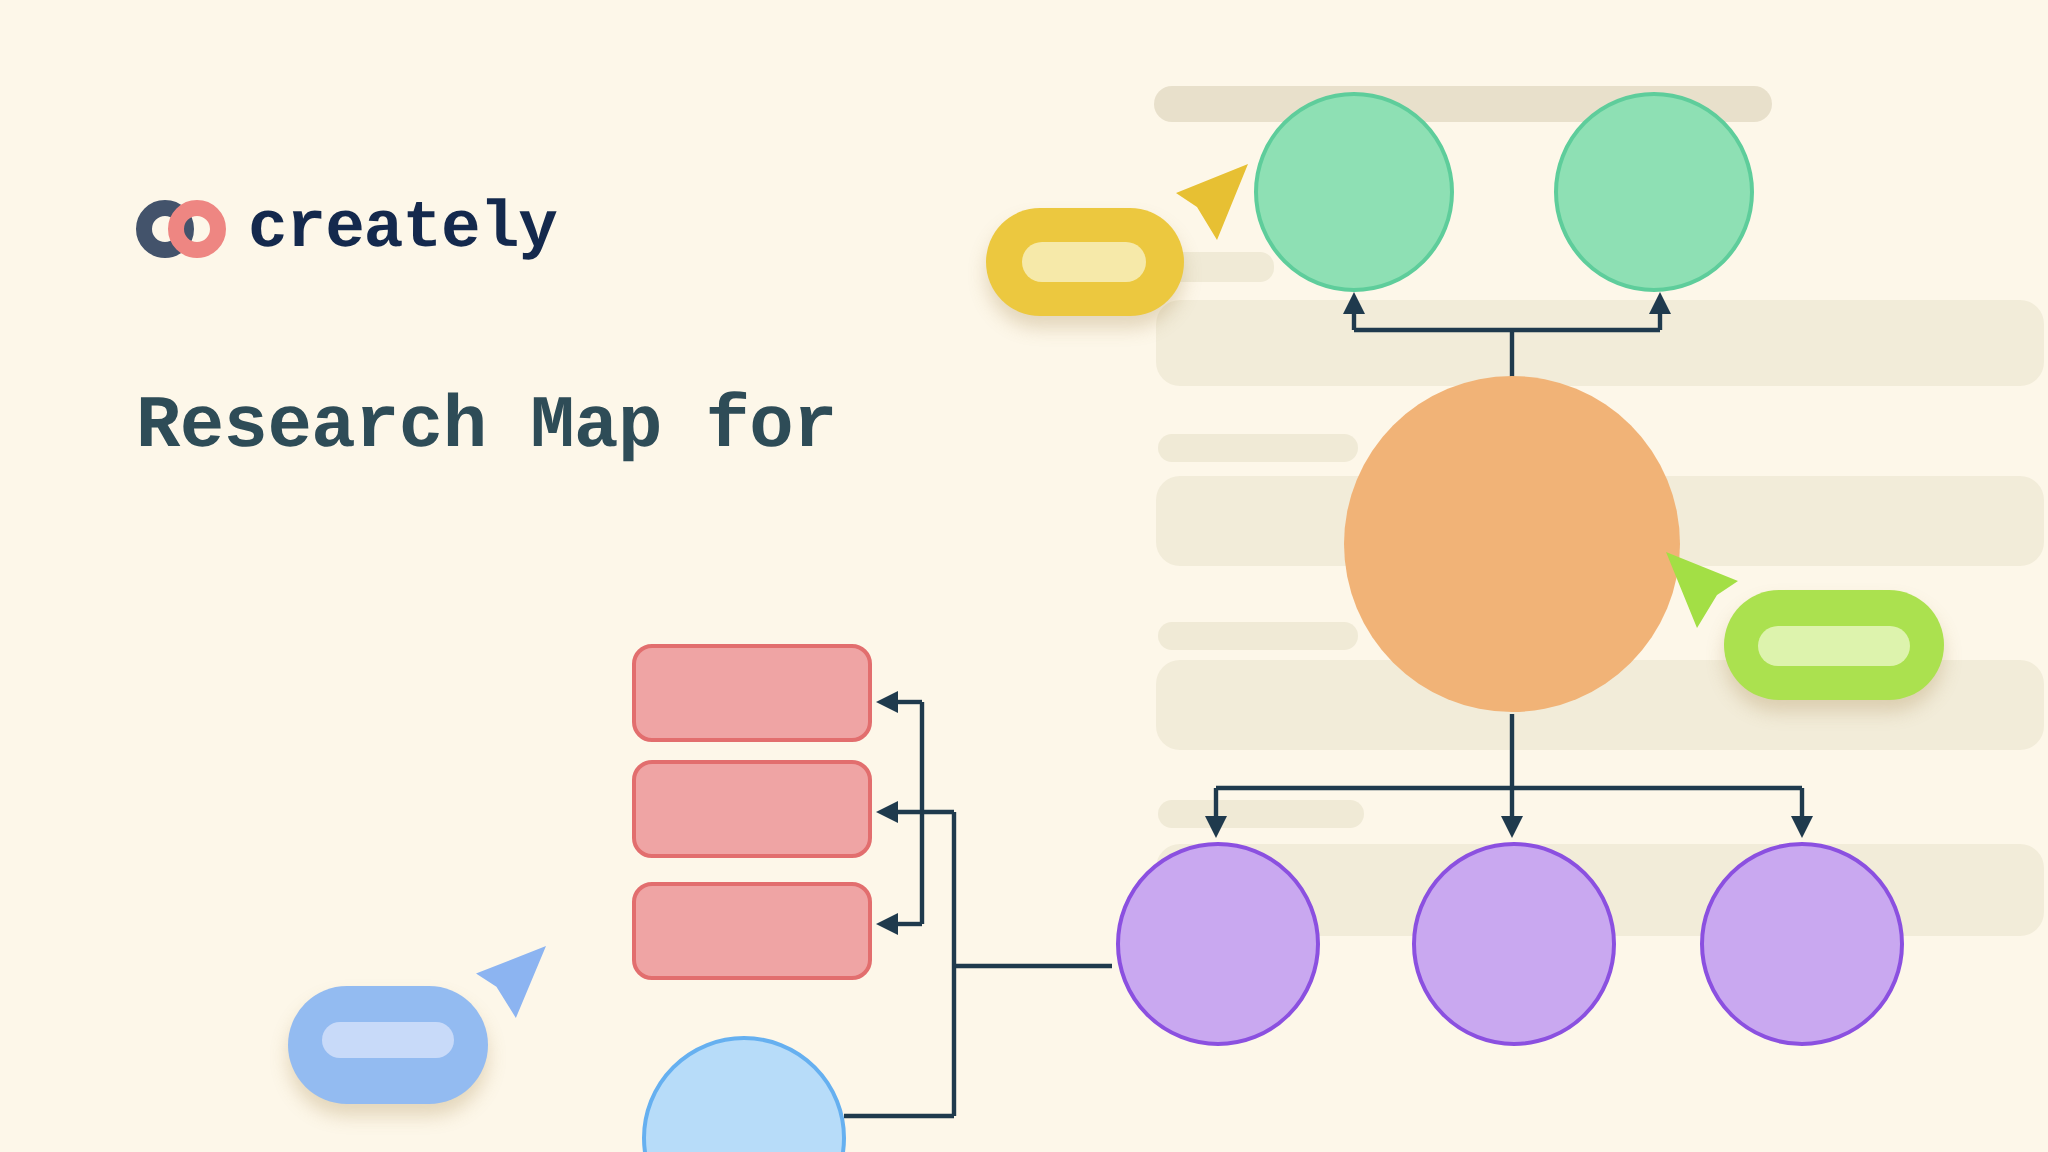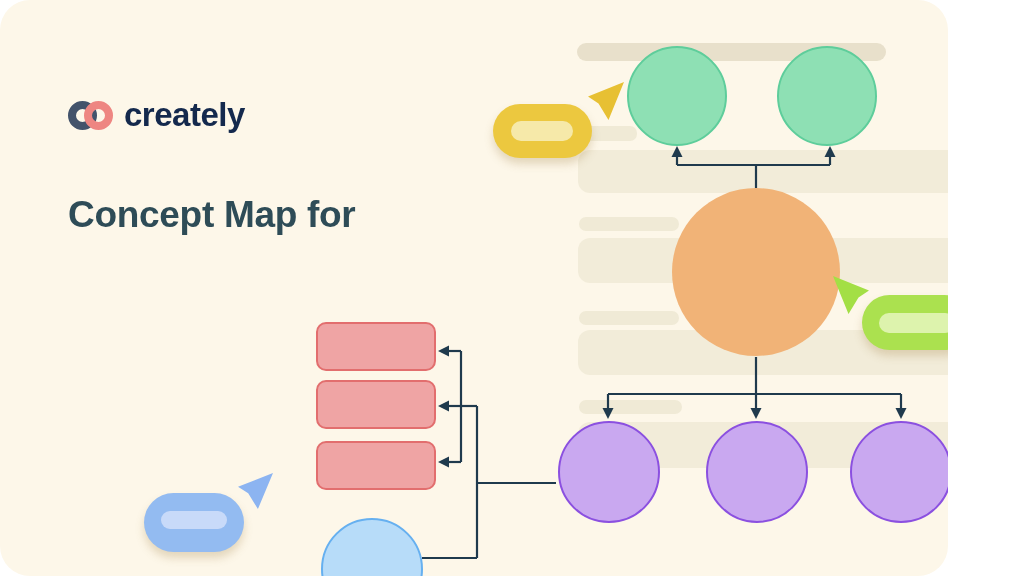--- a/index.html
+++ b/index.html
@@ -1,20 +1,19 @@
 <!DOCTYPE html>
 <html><head>
 <meta charset="utf-8">
 <style>
   html,body{margin:0;padding:0;background:#fff;}
   .stage{
-    position:relative;width:948px;height:576px;overflow:hidden;
+    position:relative;width:1024px;height:576px;overflow:hidden;
     background:var(--bg,#fdf7e9);
-    font-family:Liberation Sans, sans-serif;
-    border-radius:30px;
+    font-family:Liberation Mono, monospace;
   }
   .logo{position:absolute;left:68px;top:96px;display:flex;align-items:center;gap:11px;}
   .logo-rings{display:flex;align-items:center;}
   .ring{display:inline-block;width:29px;height:29px;border-radius:50%;box-sizing:border-box;}
   .ring-left{border:8px solid var(--ring-left,#43536b);}
   .ring-right{border:8px solid var(--ring-right,#ee8682);margin-left:-13px;}
   .logo-text{font-size:33px;font-weight:bold;color:var(--logo-text,#14294d);letter-spacing:-0.5px;}
   .heading{
     position:absolute;left:68px;top:190px;margin:0;
     font-size:37px;line-height:49px;font-weight:bold;
@@ -31,21 +30,21 @@
 <div class="stage" style="--bg: #fdf7e9; --ring-left: #43536b; --ring-right: #ee8682; --logo-text: #14294d; --heading: #2e4c57;">
 
   <header class="logo">
     <span class="logo-rings">
       <span class="ring ring-left"></span>
       <span class="ring ring-right"></span>
     </span>
     <span class="logo-text">creately</span>
   </header>
 
-  <h1 class="heading"><span>Concept Map for</span><br></h1>
+  <h1 class="heading"><span>Research Map for</span><br></h1>
 
   <div class="diagram">
       <div class="bar" style="left: 577px; top: 43px; width: 309px; height: 18px; border-radius: 9px; background: rgb(232, 224, 203);"></div>
       <div class="bar" style="left: 577px; top: 126px; width: 60px; height: 15px; border-radius: 7px; background: rgb(240, 234, 214);"></div>
       <div class="bar" style="left: 578px; top: 150px; width: 444px; height: 43px; border-radius: 12px; background: rgb(242, 236, 217);"></div>
       <div class="bar" style="left: 579px; top: 217px; width: 100px; height: 14px; border-radius: 7px; background: rgb(240, 234, 214);"></div>
       <div class="bar" style="left: 578px; top: 238px; width: 444px; height: 45px; border-radius: 12px; background: rgb(242, 236, 217);"></div>
       <div class="bar" style="left: 579px; top: 311px; width: 100px; height: 14px; border-radius: 7px; background: rgb(240, 234, 214);"></div>
       <div class="bar" style="left: 578px; top: 330px; width: 444px; height: 45px; border-radius: 12px; background: rgb(242, 236, 217);"></div>
       <div class="bar" style="left: 579px; top: 400px; width: 103px; height: 14px; border-radius: 7px; background: rgb(240, 234, 214);"></div>

